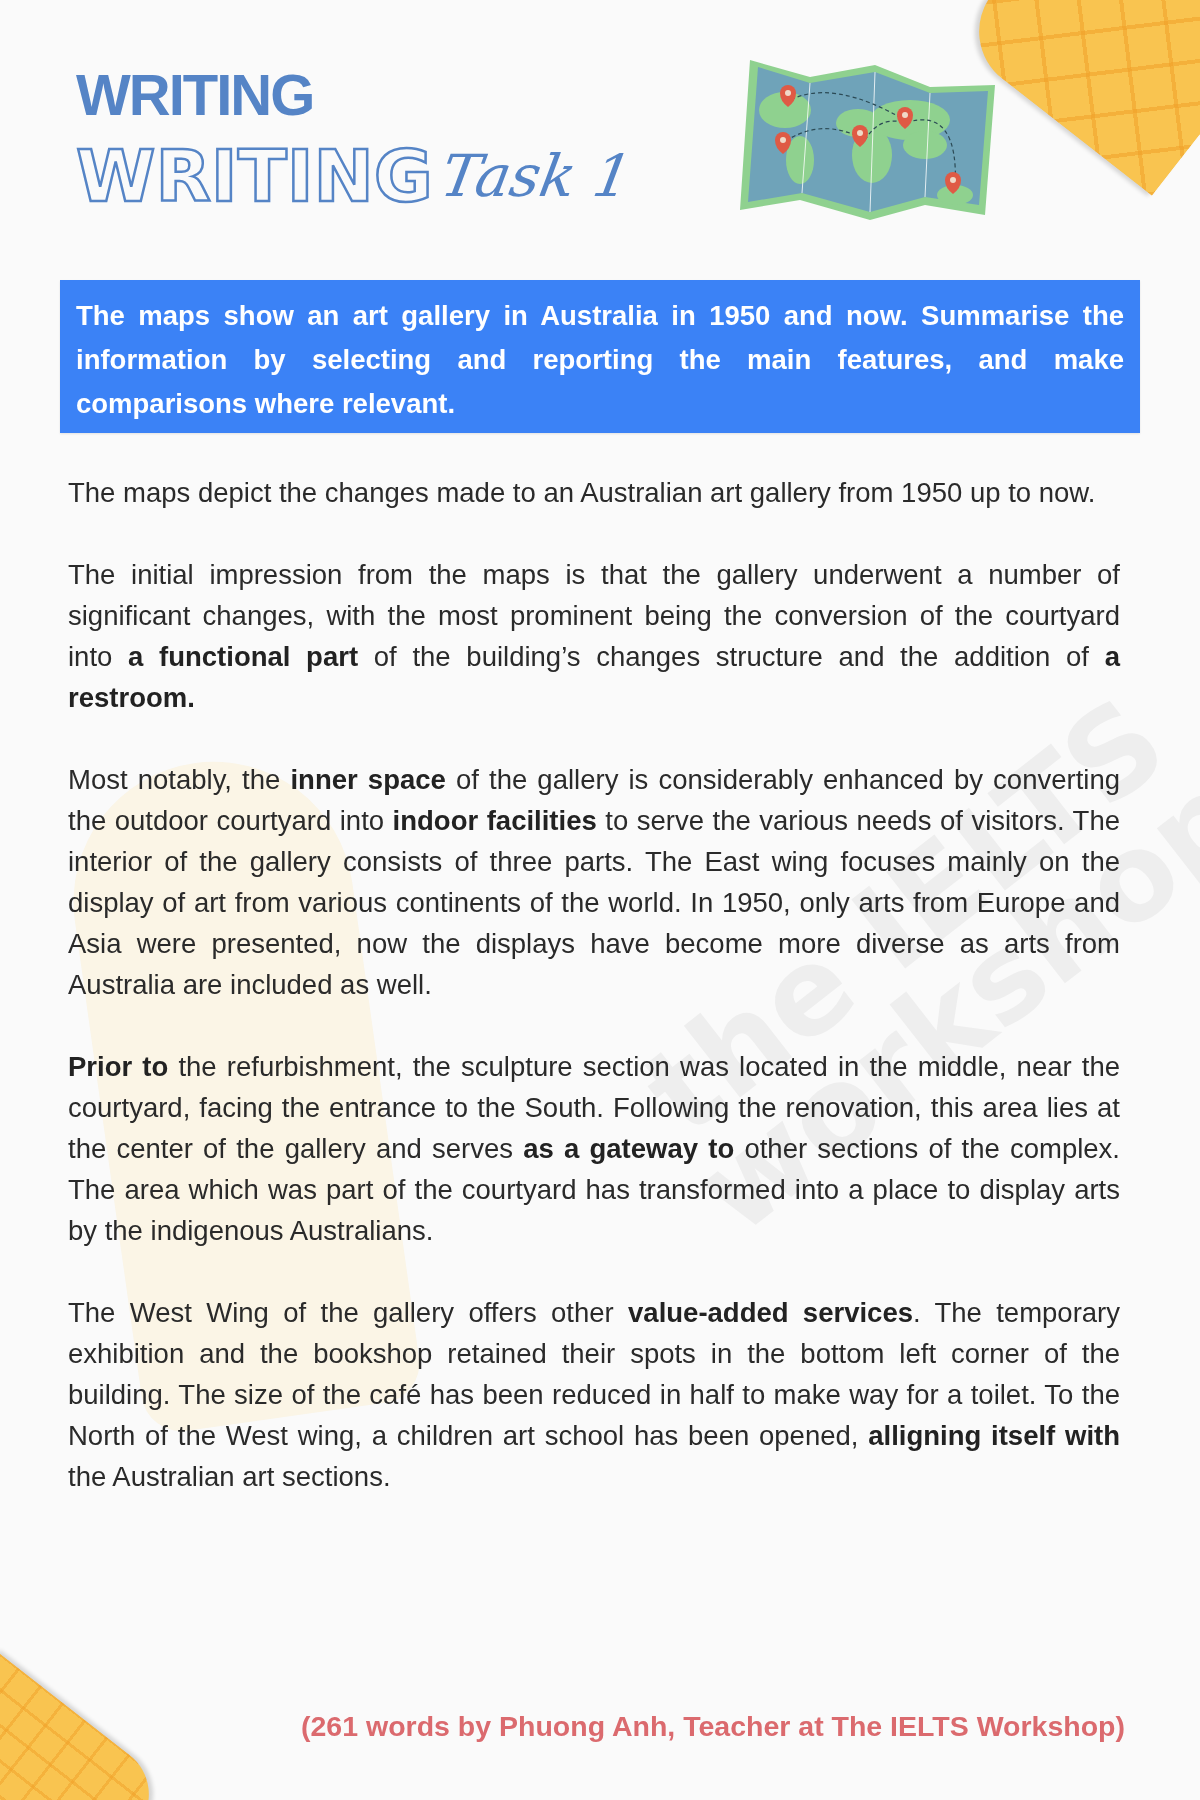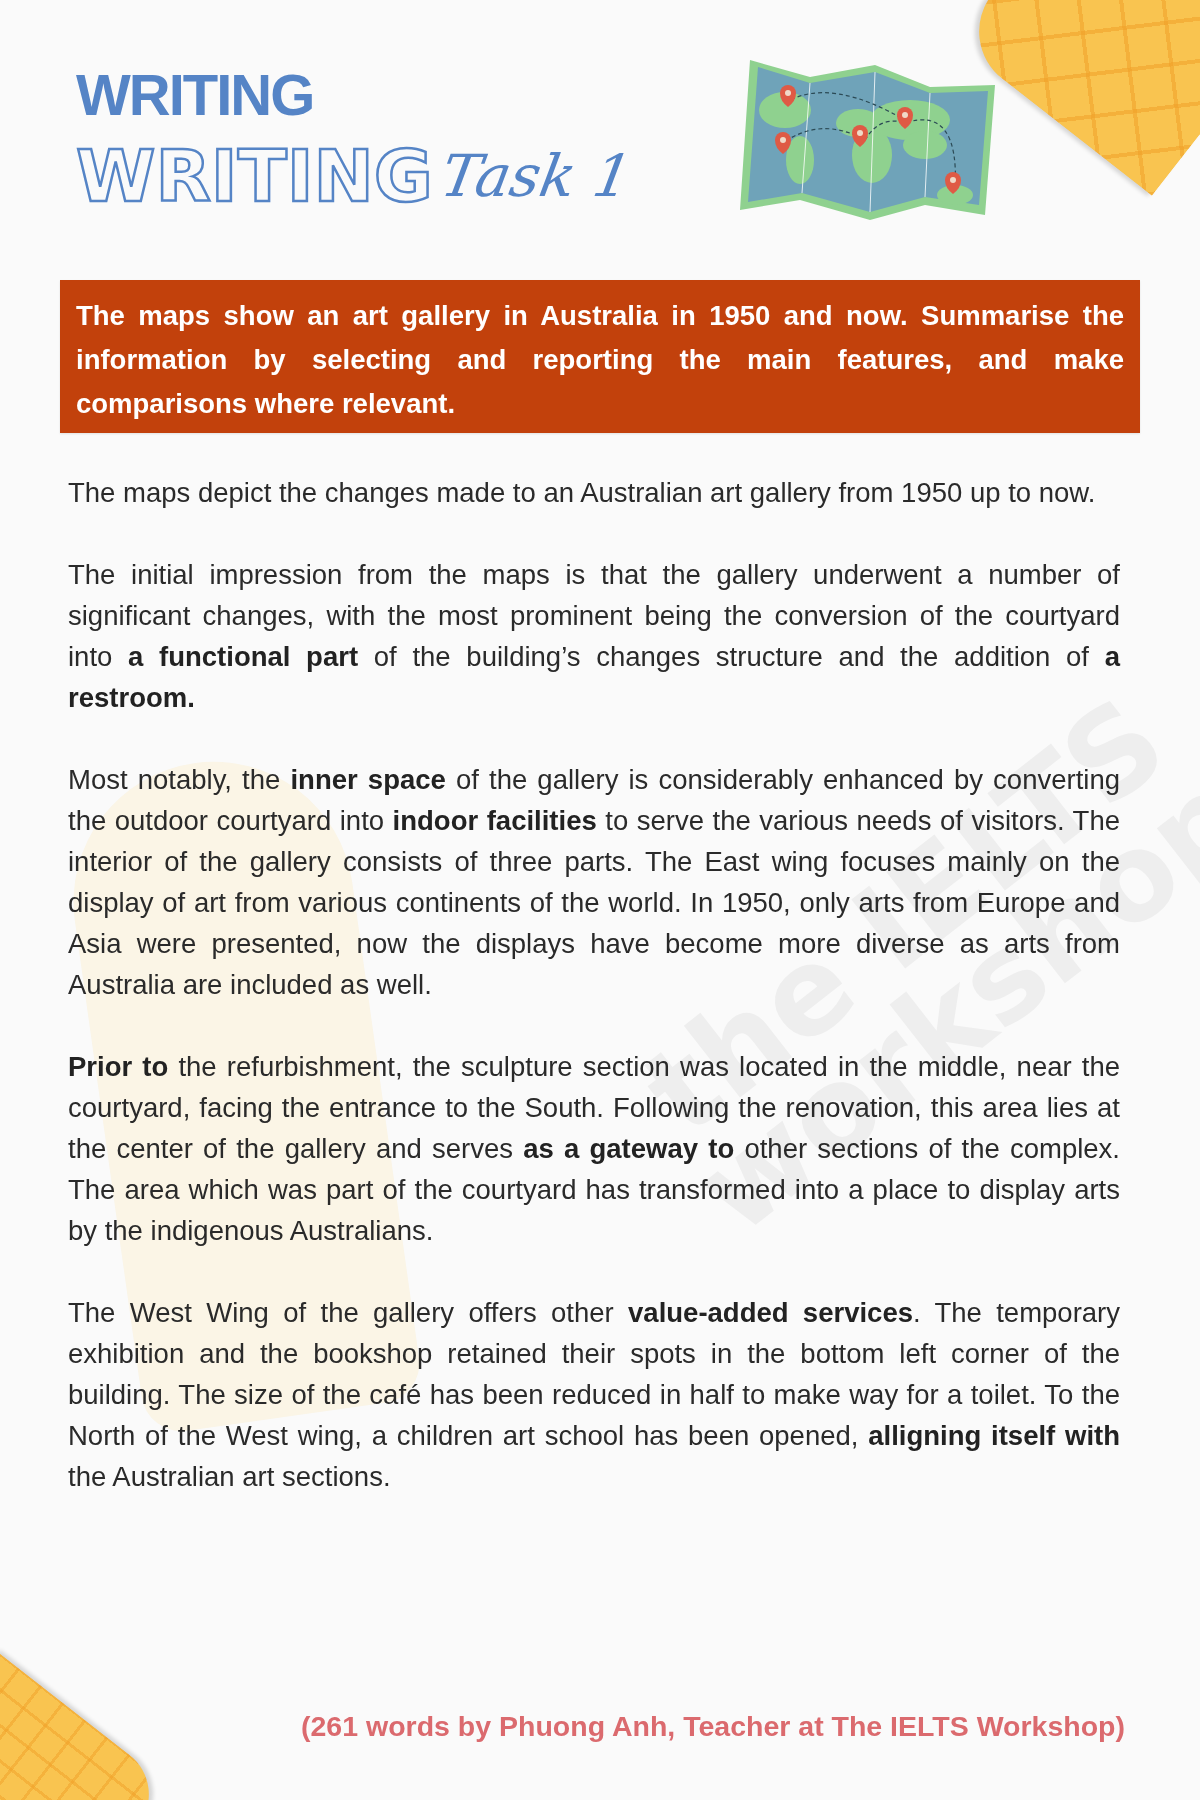--- a/index.html
+++ b/index.html
@@ -57,21 +57,21 @@
   }
   .title-task {
     position:absolute; left:442px; top:140px;
     font-family:"DejaVu Serif", serif; font-style:italic;
     font-size:58px; color:#5584c6; line-height:72px;
     transform:skewX(-10deg);
   }
   .map-icon { position:absolute; left:730px; top:45px; width:270px; height:190px; }
   .prompt-box {
     position:absolute; left:60px; top:280px; width:1080px; height:153px;
-    background:#c2410c; box-sizing:border-box; padding:14px 16px 0 16px;
+    background:#3b82f6; box-sizing:border-box; padding:14px 16px 0 16px;
     box-shadow:0 1px 2px rgba(0,0,0,0.1);
   }
   .prompt-text {
     color:#ffffff; font-family:"Liberation Sans", sans-serif; font-weight:bold;
     font-size:27.5px; line-height:44px; text-align:justify;
   }
   .essay {
     position:absolute; left:68px; top:472px; width:1064px;
     color:#2a2a2a; font-family:"Liberation Sans", sans-serif;
     font-size:27.5px; line-height:41px; text-align:justify;

